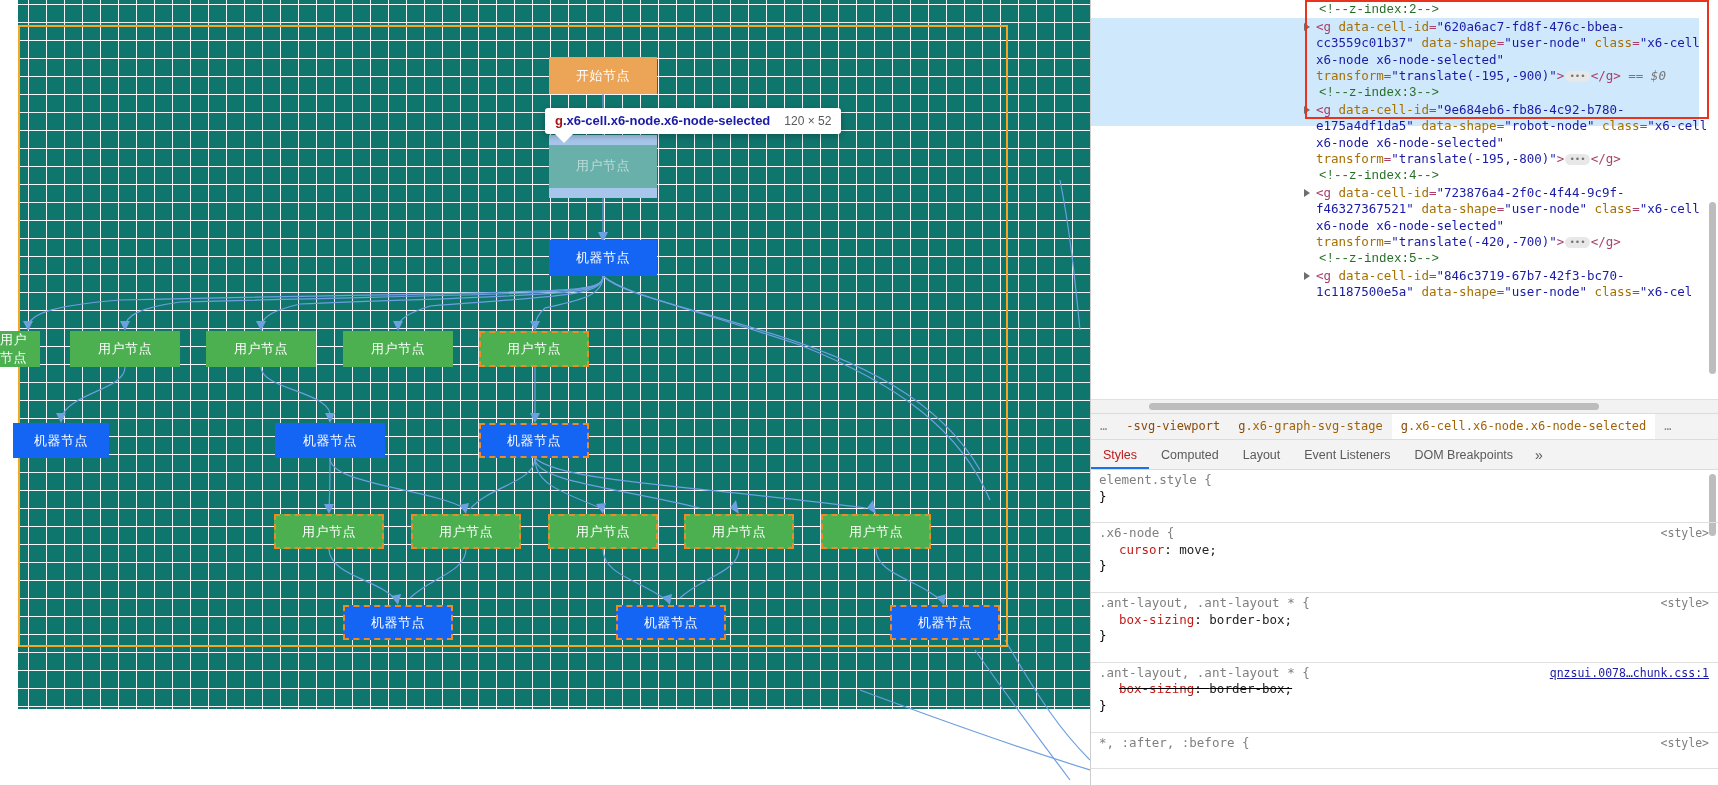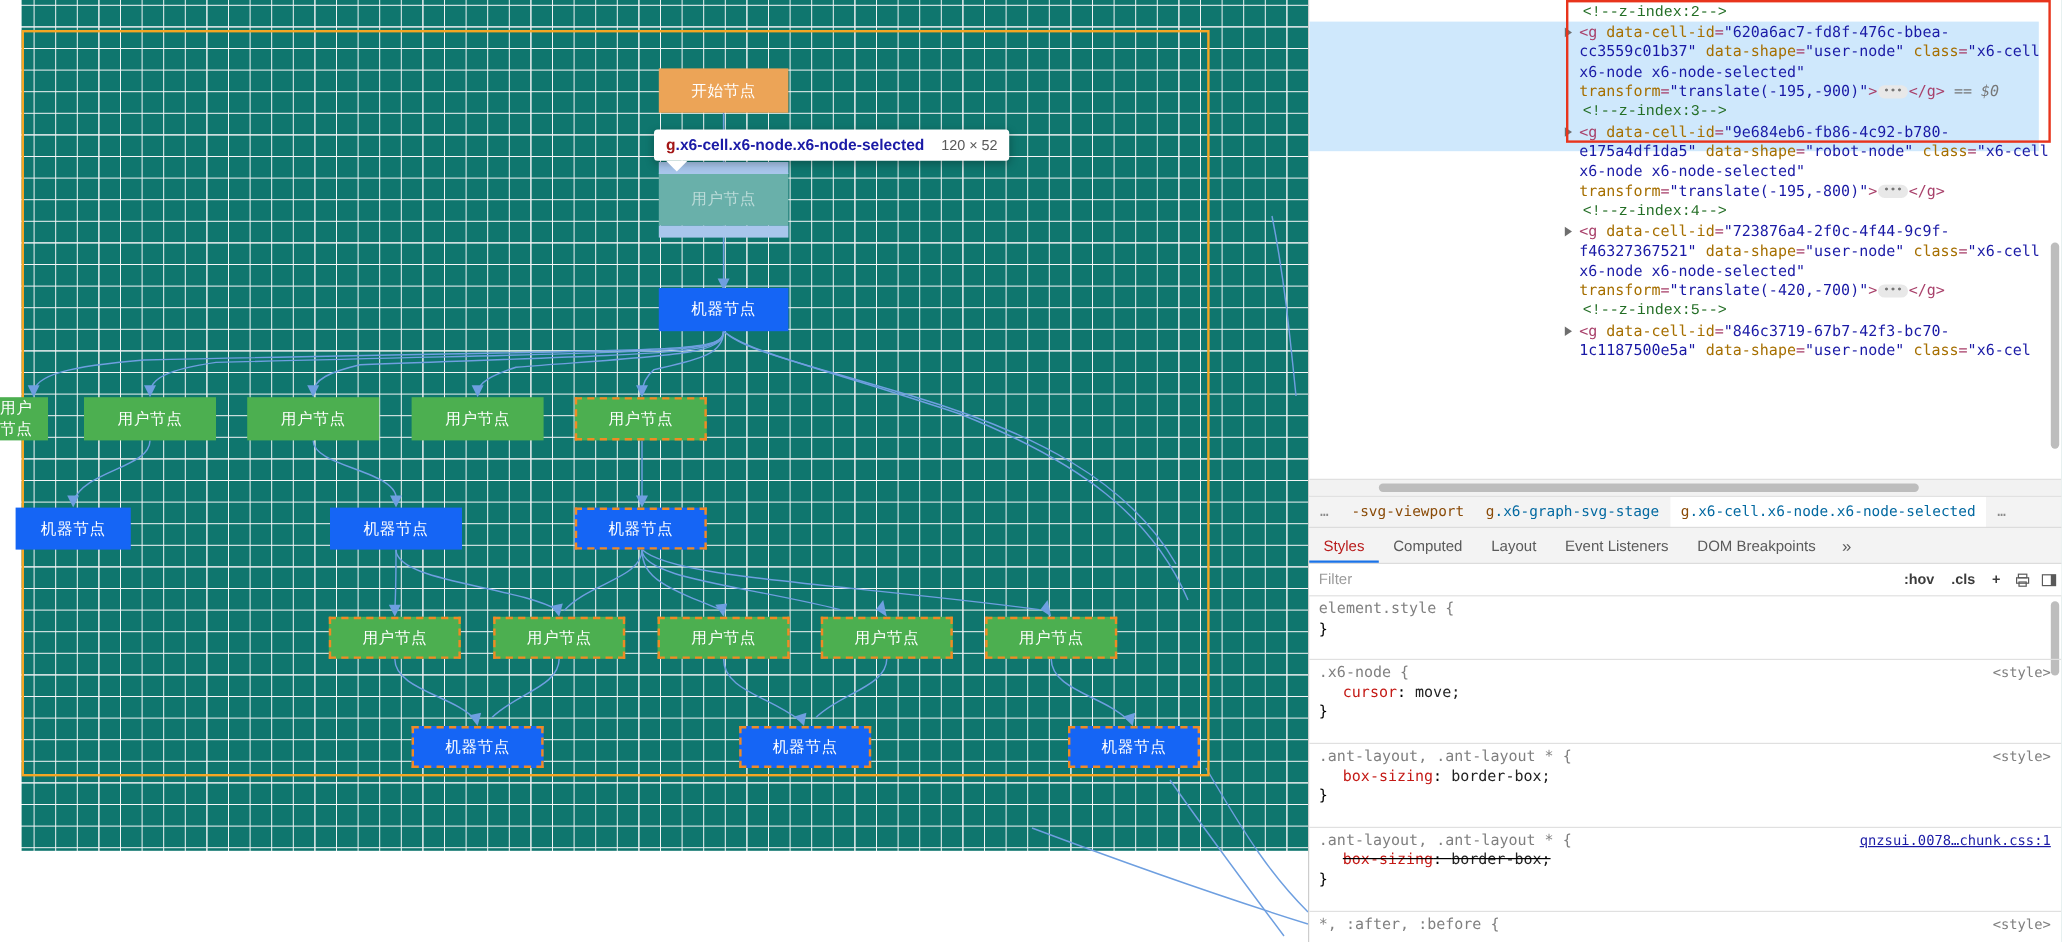--- a/index.html
+++ b/index.html
@@ -179,21 +179,21 @@
     font-size: 12px;
     overflow: hidden;
     flex: none;
   }
   .crumb {
     padding: 0 9px; height: 25px; line-height: 25px;
     white-space: nowrap; color: #8a4b08;
   }
   .crumb.active { background: #ffffff; }
   .crumb.dots { color: #8a8a8a; letter-spacing: 1px; }
-  .crumb .pseudo { color: #0369a1; }
+  .crumb .pseudo { color: #a16207; }
 
   
   #style-tabs {
     display: flex; align-items: stretch;
     height: 29px;
     background: #f3f3f3;
     border-bottom: 1px solid #dcdcdc;
     font-size: 12.5px;
     flex: none;
   }
@@ -417,39 +417,20 @@
 
     <div id="style-tabs">
         <span class="stab sel">Styles</span>
         <span class="stab">Computed</span>
         <span class="stab">Layout</span>
         <span class="stab">Event Listeners</span>
         <span class="stab">DOM Breakpoints</span>
         <span class="stab chev">»</span>
       </div>
 
-    <div id="filter-row">
-      <input id="filter-input" placeholder="Filter" style="">
-      <span class="ftool">:hov</span>
-      <span class="ftool">.cls</span>
-      <span class="ftool">+</span>
-      <span class="icon-btn">
-        <svg width="13" height="13" viewBox="0 0 13 13">
-          <rect x="3" y="1.5" width="7" height="3" fill="none" stroke="#5a5a5a" stroke-width="1"></rect>
-          <rect x="1.5" y="4.5" width="10" height="4.5" fill="none" stroke="#5a5a5a" stroke-width="1"></rect>
-          <rect x="3.5" y="8" width="6" height="3.5" fill="none" stroke="#5a5a5a" stroke-width="1"></rect>
-        </svg>
-      </span>
-      <span class="icon-btn">
-        <svg width="13" height="13" viewBox="0 0 13 13">
-          <rect x="1" y="2" width="11" height="9" fill="none" stroke="#5a5a5a" stroke-width="1"></rect>
-          <rect x="8" y="2" width="4" height="9" fill="#5a5a5a"></rect>
-        </svg>
-      </span>
-    </div>
 
     <div id="rules">
       <div id="rules-vscroll"></div>
     <div class="rule">
           <div class="sel-line">element.style {</div>
           <div>}</div>
         </div>
         <div class="rule">
           <div class="sel-line">.x6-node {</div>
           <div class="prop"><span class="pname">cursor</span>: <span class="pval">move;</span></div>

